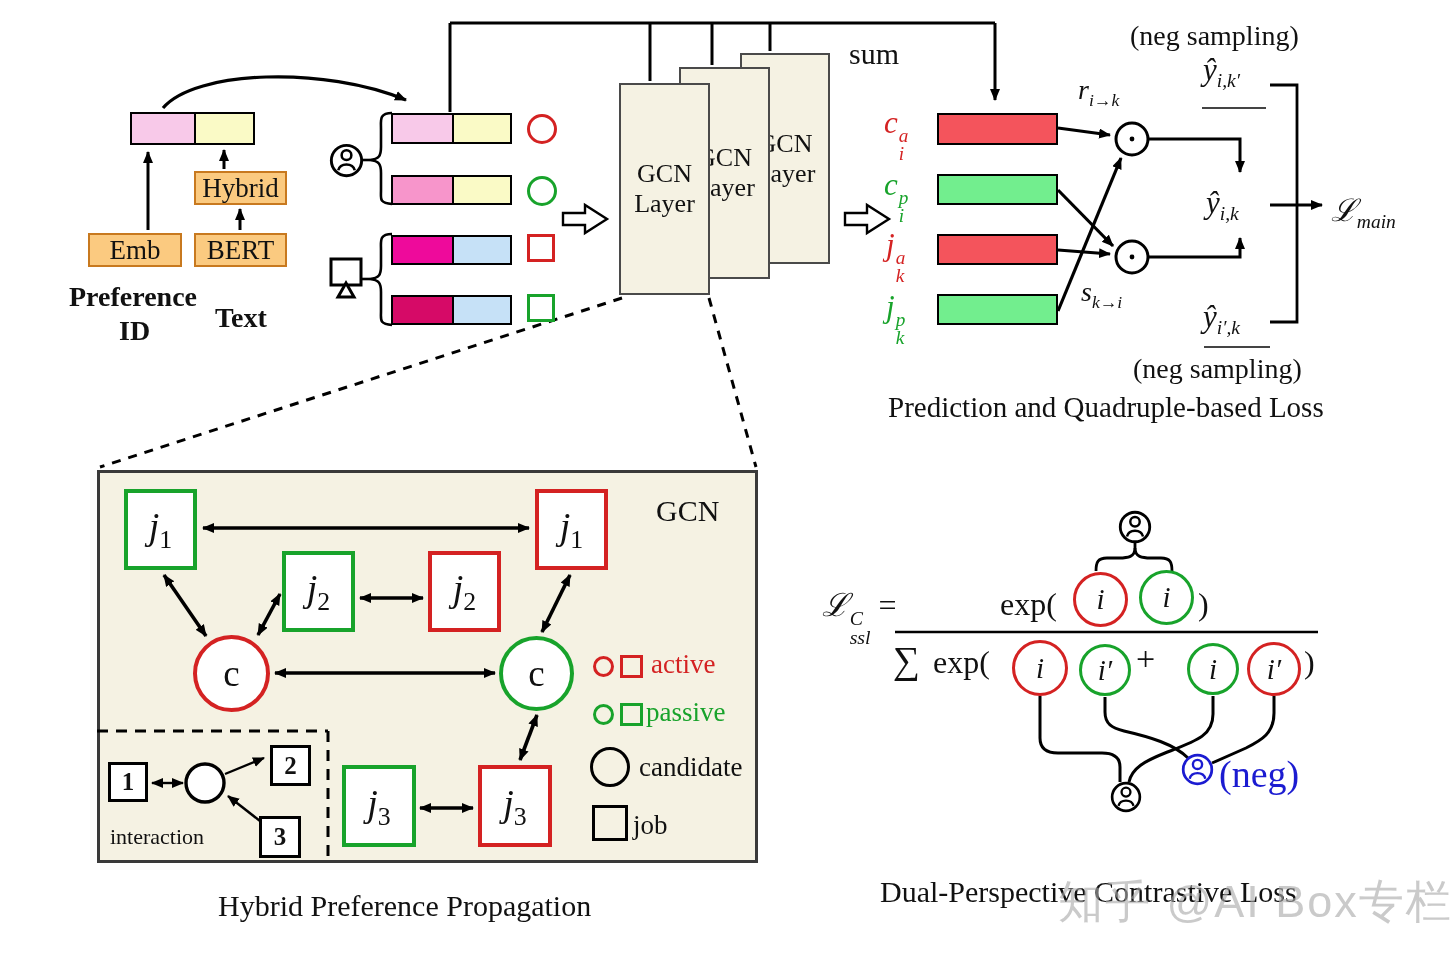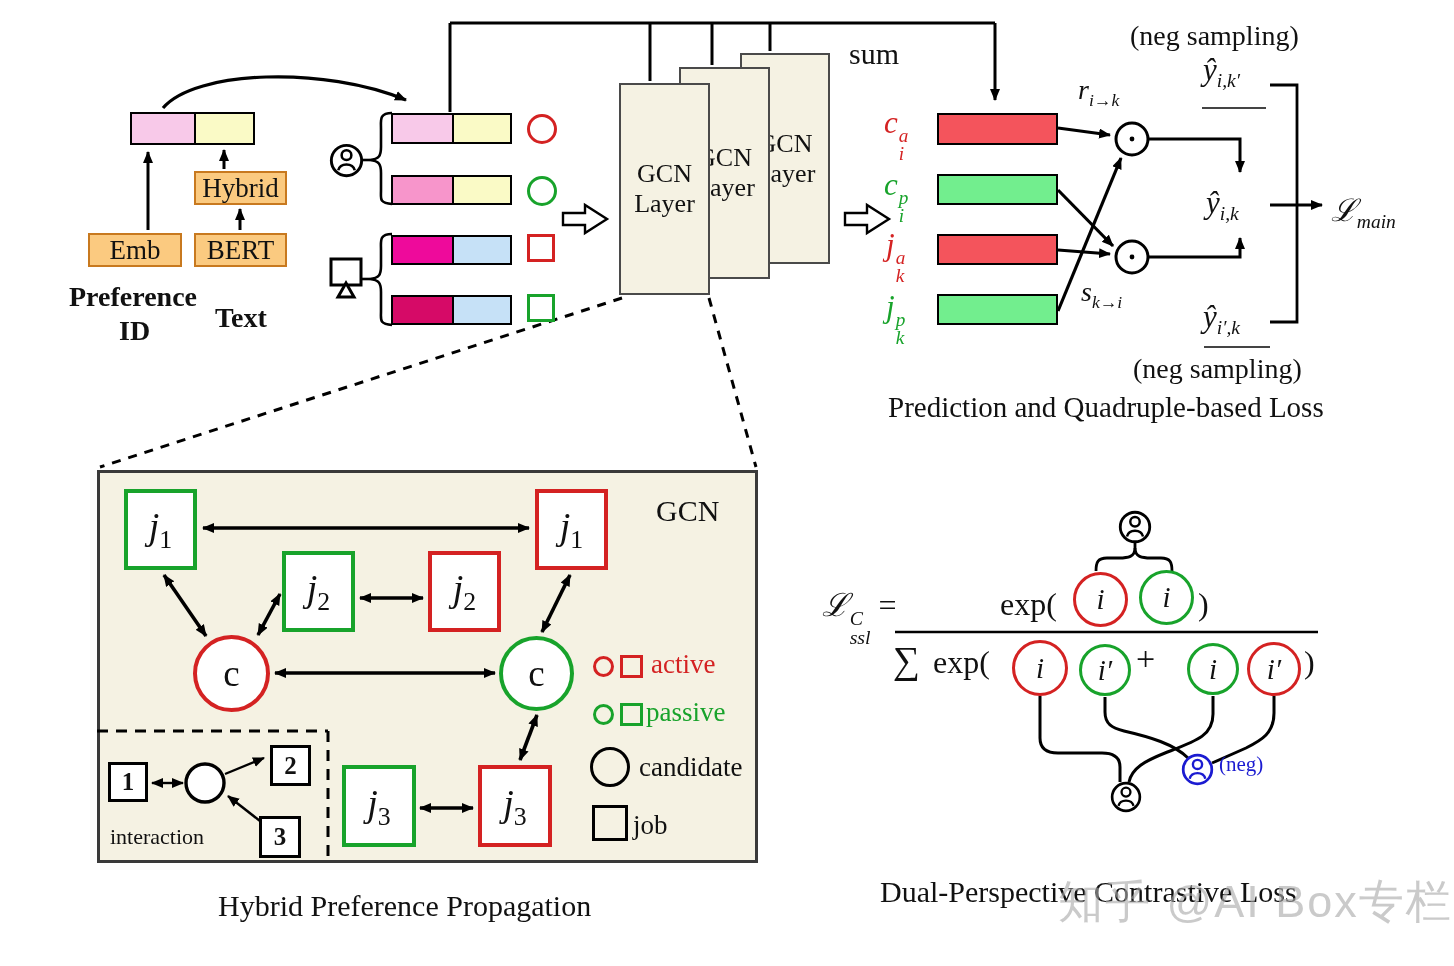--- a/index.html
+++ b/index.html
@@ -383,19 +383,19 @@
 
   <svg class="abs lvl" style="left:1118px;top:510px;color:#000;" width="34" height="34">
       <use href="#person"></use>
     </svg>
   <svg class="abs lvl" style="left:1110px;top:781px;color:#000;" width="32" height="32">
       <use href="#person"></use>
     </svg>
   <svg class="abs lvl" style="left:1181px;top:753px;color:var(--blue);" width="33" height="33">
       <use href="#person"></use>
     </svg>
-  <div class="abs lvl blue" style="left:1219px;top:752px;font-size:21px;">(neg)</div>
+  <div class="abs lvl blue" style="left:1219px;top:752px;font-size:38px;">(neg)</div>
 
   <div class="abs lvl cap" style="left:880px;top:875px;text-align:right;">Dual-Perspective Contrastive Loss</div>
 
   <div class="abs wm" style="left:1058px;top:872px;">知乎 @AI Box专栏</div>
 
 </div>
 
 </body></html>

